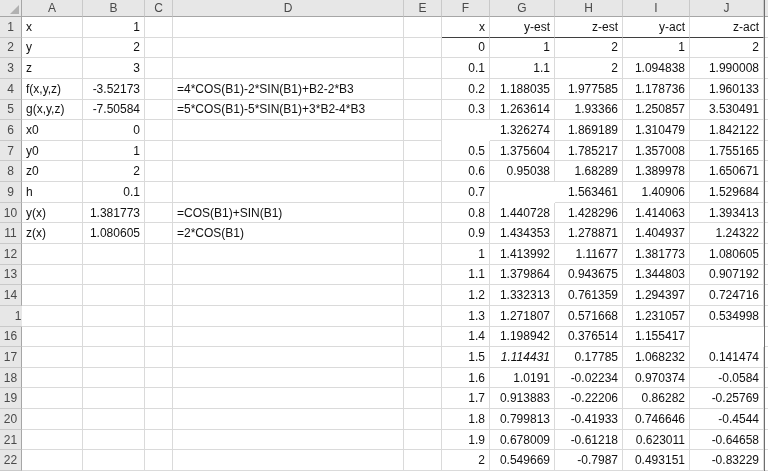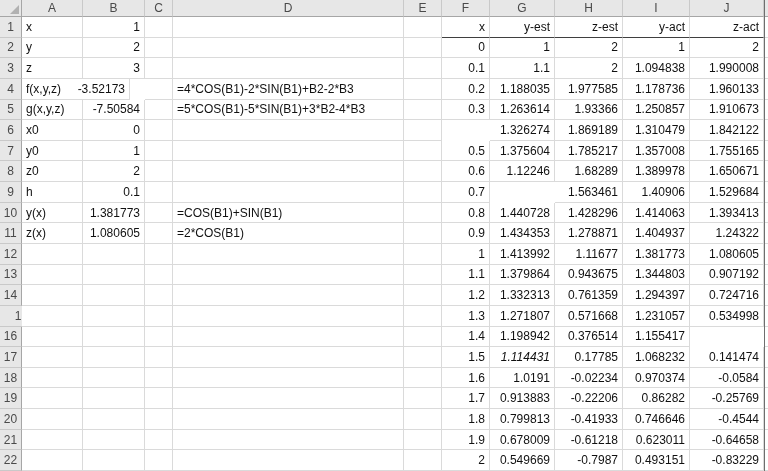--- a/index.html
+++ b/index.html
@@ -106,41 +106,41 @@
       <div class="cell blank" style="left: 173px; top: 58.2727px; width: 231px; height: 20.6364px;"></div>
       <div class="cell blank" style="left: 404px; top: 58.2727px; width: 38px; height: 20.6364px;"></div>
       <div class="cell num" style="left: 442px; top: 58.2727px; width: 48px; height: 20.6364px;">0.1</div>
       <div class="cell num" style="left: 490px; top: 58.2727px; width: 65px; height: 20.6364px;">1.1</div>
       <div class="cell num" style="left: 555px; top: 58.2727px; width: 68px; height: 20.6364px;">2</div>
       <div class="cell num" style="left: 623px; top: 58.2727px; width: 67px; height: 20.6364px;">1.094838</div>
       <div class="cell num" style="left: 690px; top: 58.2727px; width: 74px; height: 20.6364px;">1.990008</div>
       <div class="cell blank" style="left: 764px; top: 58.2727px; width: 4px; height: 20.6364px;"></div>
       <div class="cell head rowhead" style="left: 0px; top: 78.9091px; width: 22px; height: 20.6364px;">4</div>
       <div class="cell txt" style="left: 22px; top: 78.9091px; width: 61px; height: 20.6364px;">f(x,y,z)</div>
-      <div class="cell num" style="left: 68px; top: 78.9091px; width: 62px; height: 20.6364px;">-3.52173</div>
+      <div class="cell num" style="left: 83px; top: 78.9091px; width: 62px; height: 20.6364px;">-3.52173</div>
       <div class="cell blank" style="left: 145px; top: 78.9091px; width: 28px; height: 20.6364px;"></div>
       <div class="cell txt" style="left: 173px; top: 78.9091px; width: 231px; height: 20.6364px;">=4*COS(B1)-2*SIN(B1)+B2-2*B3</div>
       <div class="cell blank" style="left: 404px; top: 78.9091px; width: 38px; height: 20.6364px;"></div>
       <div class="cell num" style="left: 442px; top: 78.9091px; width: 48px; height: 20.6364px;">0.2</div>
       <div class="cell num" style="left: 490px; top: 78.9091px; width: 65px; height: 20.6364px;">1.188035</div>
       <div class="cell num" style="left: 555px; top: 78.9091px; width: 68px; height: 20.6364px;">1.977585</div>
       <div class="cell num" style="left: 623px; top: 78.9091px; width: 67px; height: 20.6364px;">1.178736</div>
       <div class="cell num" style="left: 690px; top: 78.9091px; width: 74px; height: 20.6364px;">1.960133</div>
       <div class="cell blank" style="left: 764px; top: 78.9091px; width: 4px; height: 20.6364px;"></div>
       <div class="cell head rowhead" style="left: 0px; top: 99.5455px; width: 22px; height: 20.6364px;">5</div>
       <div class="cell txt" style="left: 22px; top: 99.5455px; width: 61px; height: 20.6364px;">g(x,y,z)</div>
       <div class="cell num" style="left: 83px; top: 99.5455px; width: 62px; height: 20.6364px;">-7.50584</div>
       <div class="cell blank" style="left: 145px; top: 99.5455px; width: 28px; height: 20.6364px;"></div>
       <div class="cell txt" style="left: 173px; top: 99.5455px; width: 231px; height: 20.6364px;">=5*COS(B1)-5*SIN(B1)+3*B2-4*B3</div>
       <div class="cell blank" style="left: 404px; top: 99.5455px; width: 38px; height: 20.6364px;"></div>
       <div class="cell num" style="left: 442px; top: 99.5455px; width: 48px; height: 20.6364px;">0.3</div>
       <div class="cell num" style="left: 490px; top: 99.5455px; width: 65px; height: 20.6364px;">1.263614</div>
       <div class="cell num" style="left: 555px; top: 99.5455px; width: 68px; height: 20.6364px;">1.93366</div>
       <div class="cell num" style="left: 623px; top: 99.5455px; width: 67px; height: 20.6364px;">1.250857</div>
-      <div class="cell num" style="left: 690px; top: 99.5455px; width: 74px; height: 20.6364px;">1.910673</div>
+      <div class="cell num" style="left: 690px; top: 99.5455px; width: 74px; height: 20.6364px;">3.530491</div>
       <div class="cell blank" style="left: 764px; top: 99.5455px; width: 4px; height: 20.6364px;"></div>
       <div class="cell head rowhead" style="left: 0px; top: 120.182px; width: 22px; height: 20.6364px;">6</div>
       <div class="cell txt" style="left: 22px; top: 120.182px; width: 61px; height: 20.6364px;">x0</div>
       <div class="cell num" style="left: 83px; top: 120.182px; width: 62px; height: 20.6364px;">0</div>
       <div class="cell blank" style="left: 145px; top: 120.182px; width: 28px; height: 20.6364px;"></div>
       <div class="cell blank" style="left: 173px; top: 120.182px; width: 231px; height: 20.6364px;"></div>
       <div class="cell blank" style="left: 404px; top: 120.182px; width: 38px; height: 20.6364px;"></div>
       <div class="cell num" style="left: 442px; top: 120.182px; width: 48px; height: 20.6364px; margin-top: 41px;">0.4</div>
       <div class="cell num" style="left: 490px; top: 120.182px; width: 65px; height: 20.6364px;">1.326274</div>
       <div class="cell num" style="left: 555px; top: 120.182px; width: 68px; height: 20.6364px;">1.869189</div>
@@ -159,21 +159,21 @@
       <div class="cell num" style="left: 623px; top: 140.818px; width: 67px; height: 20.6364px;">1.357008</div>
       <div class="cell num" style="left: 690px; top: 140.818px; width: 74px; height: 20.6364px;">1.755165</div>
       <div class="cell blank" style="left: 764px; top: 140.818px; width: 4px; height: 20.6364px;"></div>
       <div class="cell head rowhead" style="left: 0px; top: 161.455px; width: 22px; height: 20.6364px;">8</div>
       <div class="cell txt" style="left: 22px; top: 161.455px; width: 61px; height: 20.6364px;">z0</div>
       <div class="cell num" style="left: 83px; top: 161.455px; width: 62px; height: 20.6364px;">2</div>
       <div class="cell blank" style="left: 145px; top: 161.455px; width: 28px; height: 20.6364px;"></div>
       <div class="cell blank" style="left: 173px; top: 161.455px; width: 231px; height: 20.6364px;"></div>
       <div class="cell blank" style="left: 404px; top: 161.455px; width: 38px; height: 20.6364px;"></div>
       <div class="cell num" style="left: 442px; top: 161.455px; width: 48px; height: 20.6364px;">0.6</div>
-      <div class="cell num" style="left: 490px; top: 161.455px; width: 65px; height: 20.6364px;">1.12246</div>
+      <div class="cell num" style="left: 490px; top: 161.455px; width: 65px; height: 20.6364px;">0.95038</div>
       <div class="cell num" style="left: 555px; top: 161.455px; width: 68px; height: 20.6364px;">1.68289</div>
       <div class="cell num" style="left: 623px; top: 161.455px; width: 67px; height: 20.6364px;">1.389978</div>
       <div class="cell num" style="left: 690px; top: 161.455px; width: 74px; height: 20.6364px;">1.650671</div>
       <div class="cell blank" style="left: 764px; top: 161.455px; width: 4px; height: 20.6364px;"></div>
       <div class="cell head rowhead" style="left: 0px; top: 182.091px; width: 22px; height: 20.6364px;">9</div>
       <div class="cell txt" style="left: 22px; top: 182.091px; width: 61px; height: 20.6364px;">h</div>
       <div class="cell num" style="left: 83px; top: 182.091px; width: 62px; height: 20.6364px;">0.1</div>
       <div class="cell blank" style="left: 145px; top: 182.091px; width: 28px; height: 20.6364px;"></div>
       <div class="cell blank" style="left: 173px; top: 182.091px; width: 231px; height: 20.6364px;"></div>
       <div class="cell blank" style="left: 404px; top: 182.091px; width: 38px; height: 20.6364px;"></div>

